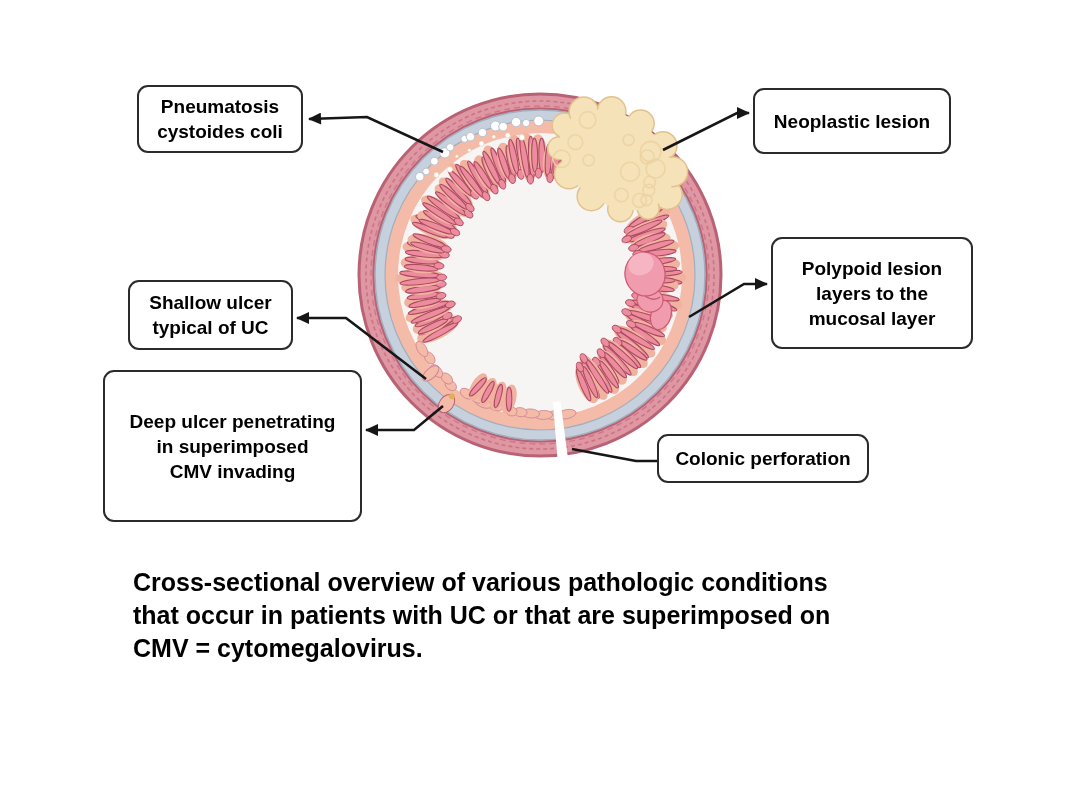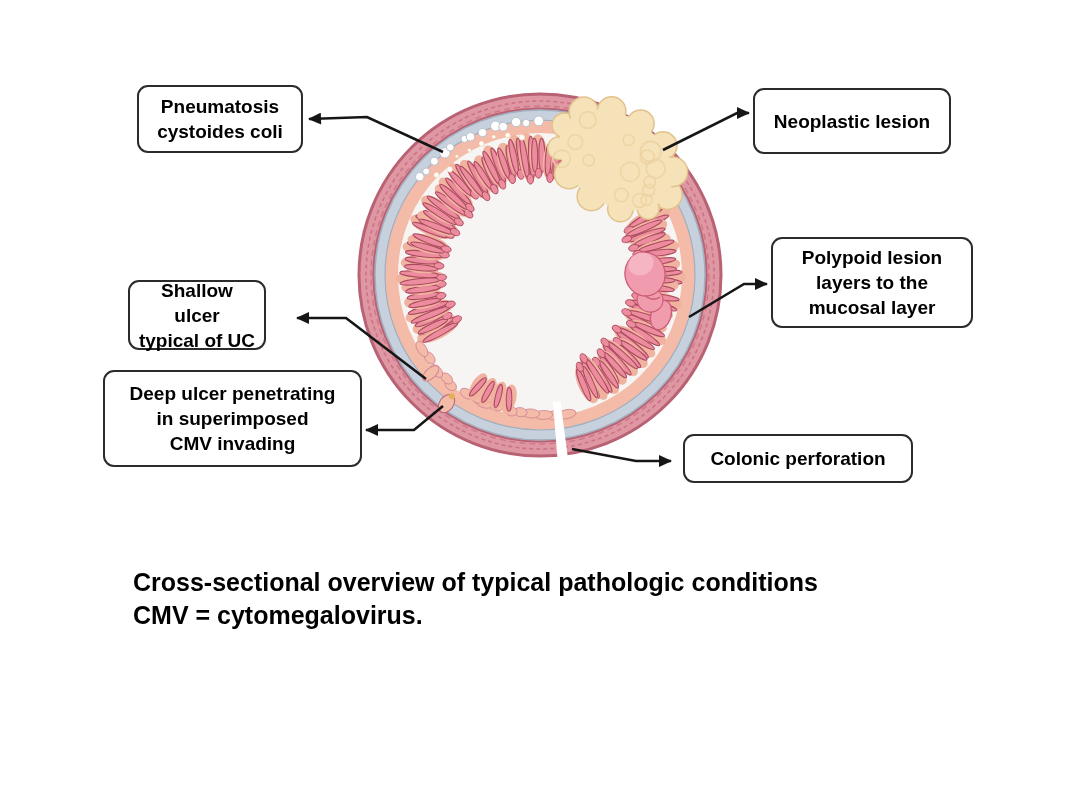--- a/index.html
+++ b/index.html
@@ -312,39 +312,40 @@
 
   <div class="label-box" style="left:137px;top:85px;width:166px;height:68px">
     <div>Pneumatosis</div>
     <div>cystoides coli</div>
   </div>
 
   <div class="label-box" style="left:753px;top:88px;width:198px;height:66px">
     <div>Neoplastic lesion</div>
   </div>
 
-  <div class="label-box" style="left:771px;top:237px;width:202px;height:91px">
+  <div class="label-box" style="left:771px;top:237px;width:202px;height:112px">
     <div>Polypoid lesion</div>
     <div>layers to the</div>
     <div>mucosal layer</div>
   </div>
 
-  <div class="label-box" style="left:128px;top:280px;width:138px;height:70px">
+  <div class="label-box" style="left:128px;top:280px;width:165px;height:70px">
     <div>Shallow ulcer</div>
     <div>typical of UC</div>
   </div>
 
-  <div class="label-box" style="left:103px;top:370px;width:259px;height:97px">
+  <div class="label-box" style="left:103px;top:370px;width:259px;height:152px">
     <div>Deep ulcer penetrating</div>
     <div>in superimposed</div>
     <div>CMV invading</div>
   </div>
 
-  <div class="label-box" style="left:683px;top:434px;width:230px;height:49px">
+  <div class="label-box" style="left:657px;top:434px;width:212px;height:49px">
     <div>Colonic perforation</div>
   </div>
 
   <div class="caption">
-    <div>Cross-sectional overview of typical pathologic conditions</div>
+    <div>Cross-sectional overview of various pathologic conditions</div>
+    <div>that occur in patients with UC or that are superimposed on</div>
     <div>CMV = cytomegalovirus.</div>
   </div>
 
 </div>
 
 </body></html>

